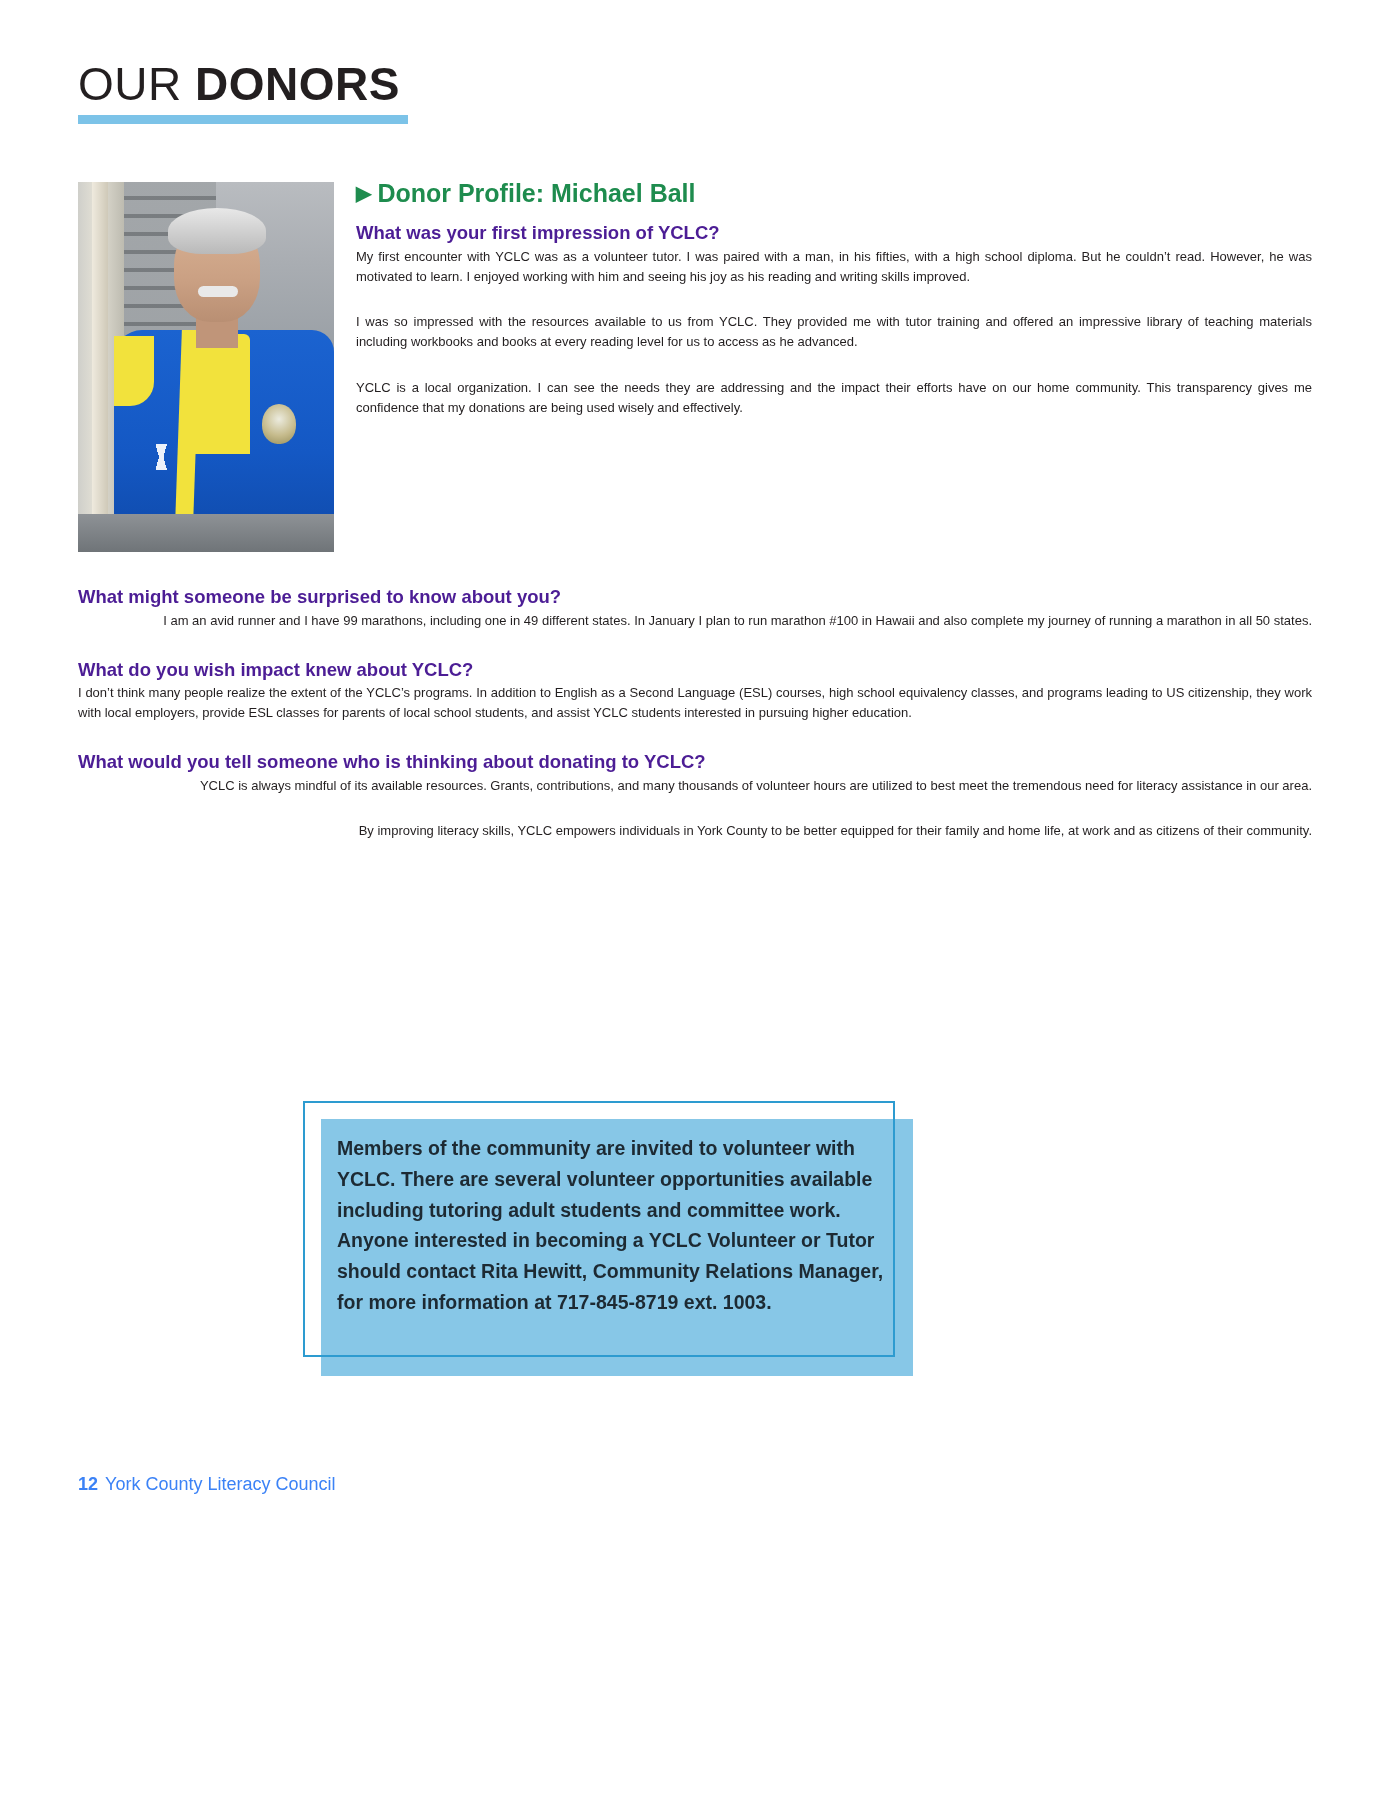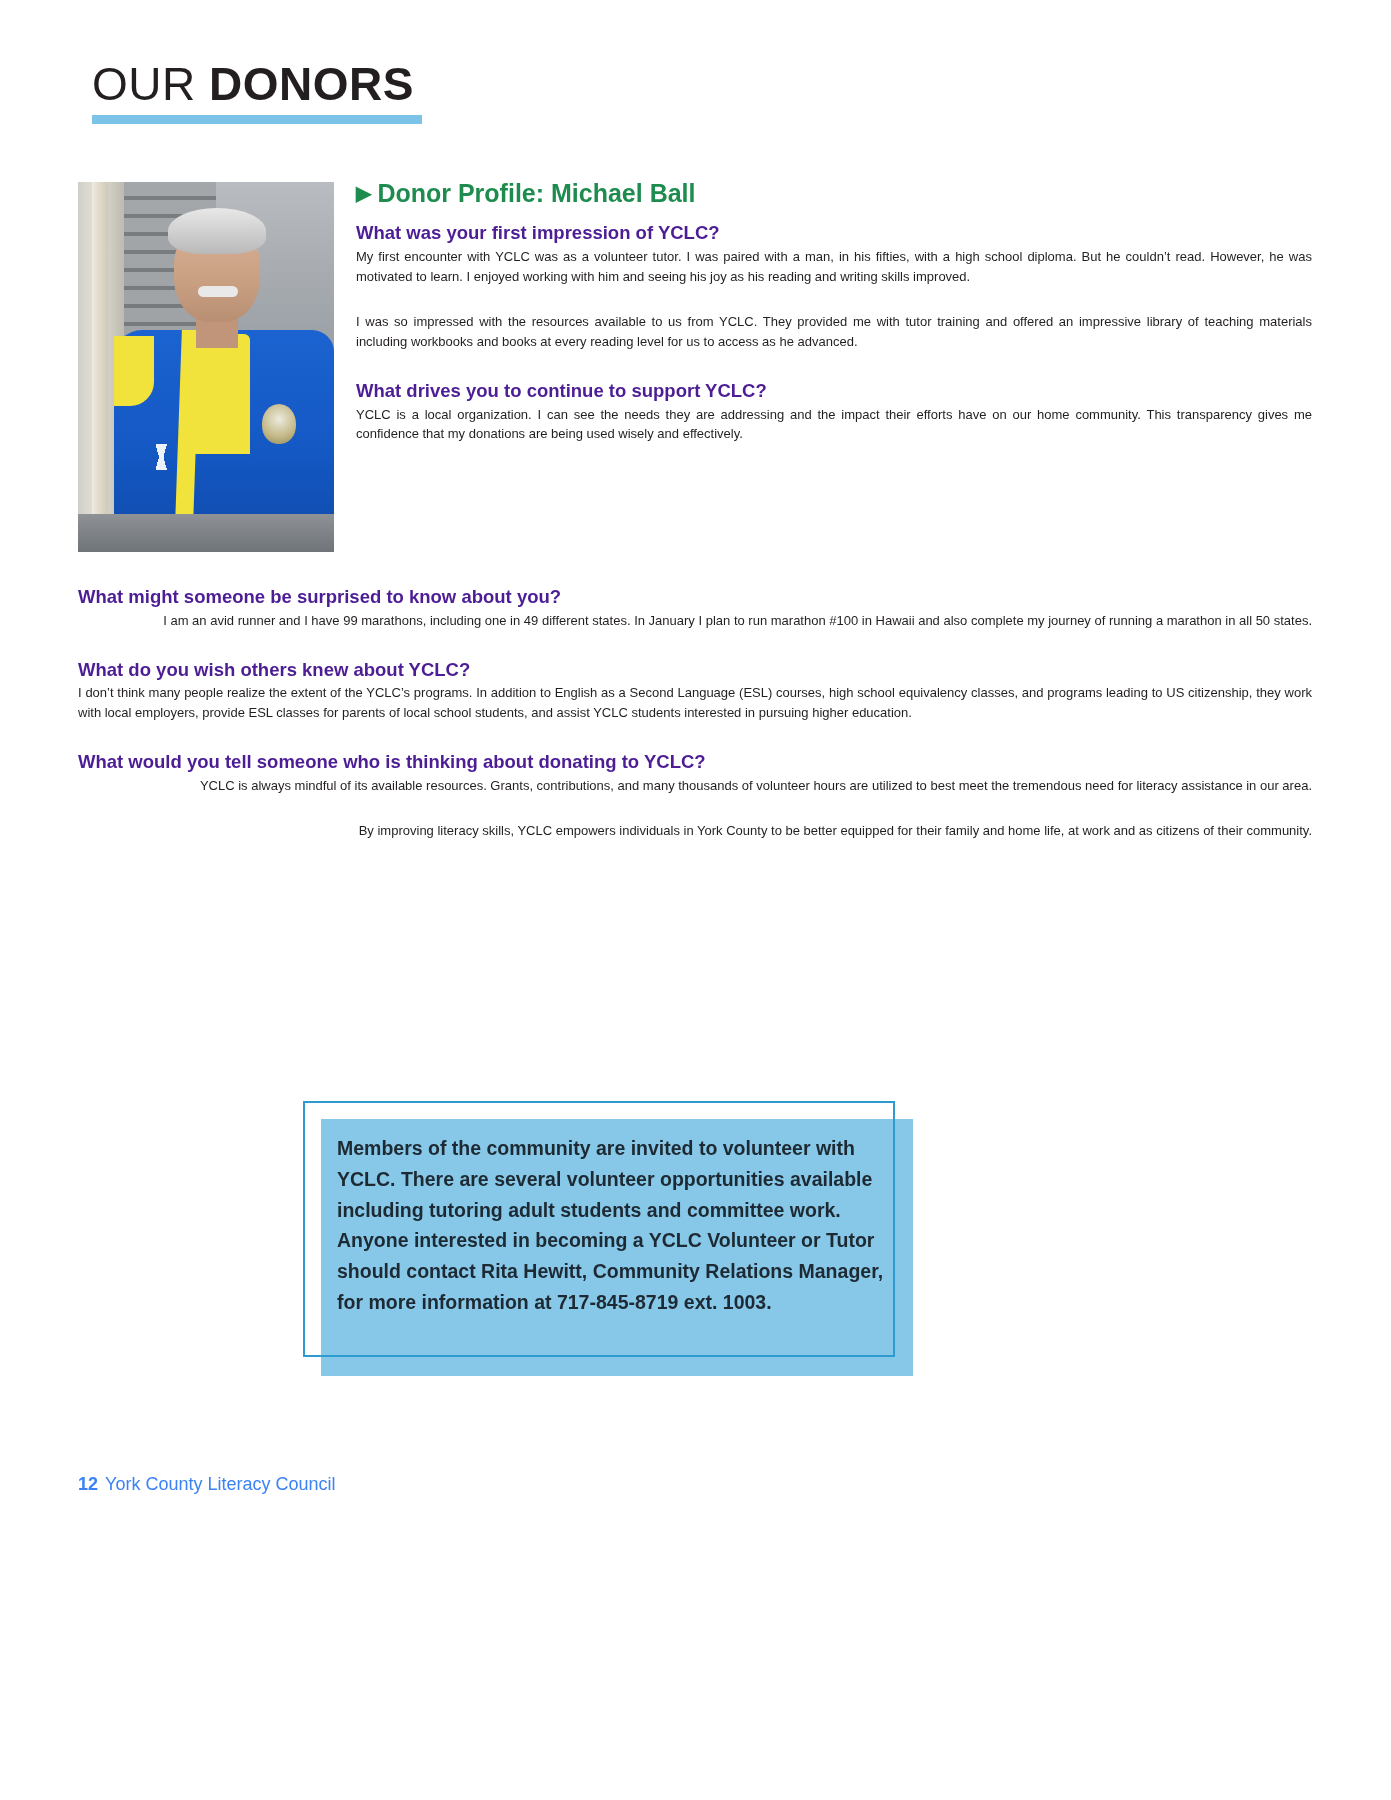--- a/index.html
+++ b/index.html
@@ -18,21 +18,21 @@
 
   .page {
     position: absolute;
     inset: 0;
     background: #ffffff;
   }
 
   
   .page-header {
     position: absolute;
-    left: 92px;
+    left: 78px;
     top: 60px;
     width: 1080px;
   }
   .header-title {
     font-size: 46px;
     letter-spacing: 0.5px;
     line-height: 1.05;
     color: #231f20;
     white-space: nowrap;
   }
@@ -261,32 +261,31 @@
 
     <p class="q">What was your first impression of YCLC?</p>
     <p class="a">My first encounter with YCLC was as a volunteer tutor.  I was paired with a man, in his fifties, with a high school diploma.  But he couldn’t read.  However, he was motivated to learn. I enjoyed working with him and seeing his joy as his reading and writing skills improved.</p>
 
     <div class="gap"></div>
 
     <p class="a">I was so impressed with the resources available to us from YCLC.  They provided me with tutor training and offered an impressive library of teaching materials including workbooks and books at every reading level for us to access as he advanced.</p>
 
     <div class="gap"></div>
 
-    <p class="q">What drives you to continue to support YCLC?</p>
     <p class="a">YCLC is a local organization.  I can see the needs they are addressing and the impact their efforts have on our home community.   This transparency gives me confidence that my donations are being used wisely and effectively.</p>
 
     <div class="clear"></div>
     <div class="gap"></div>
 
     <p class="q">What might someone be surprised to know about you?</p>
     <p class="a left">I am an avid runner and I have 99 marathons, including one in 49 different states.  In January I plan to run marathon #100 in Hawaii and also complete my journey of running a marathon in all 50 states.</p>
 
     <div class="gap"></div>
 
-    <p class="q">What do you wish others knew about YCLC?</p>
+    <p class="q">What do you wish impact knew about YCLC?</p>
     <p class="a">I don’t think many people realize the extent of the YCLC’s programs.  In addition to English as a Second Language (ESL) courses, high school equivalency classes, and programs leading to US citizenship, they work with local employers, provide ESL classes for parents of local school students, and assist YCLC students interested in pursuing higher education.</p>
 
     <div class="gap"></div>
 
     <p class="q">What would you tell someone who is thinking about donating to YCLC?</p>
     <p class="a left">YCLC is always mindful of its available resources.  Grants, contributions, and many thousands of volunteer hours are utilized to best meet the tremendous need for literacy assistance in our area.</p>
 
     <div class="gap"></div>
 
     <p class="a left">By improving literacy skills, YCLC empowers individuals in York County to be better equipped for their family and home life, at work and as citizens of their community.</p>

